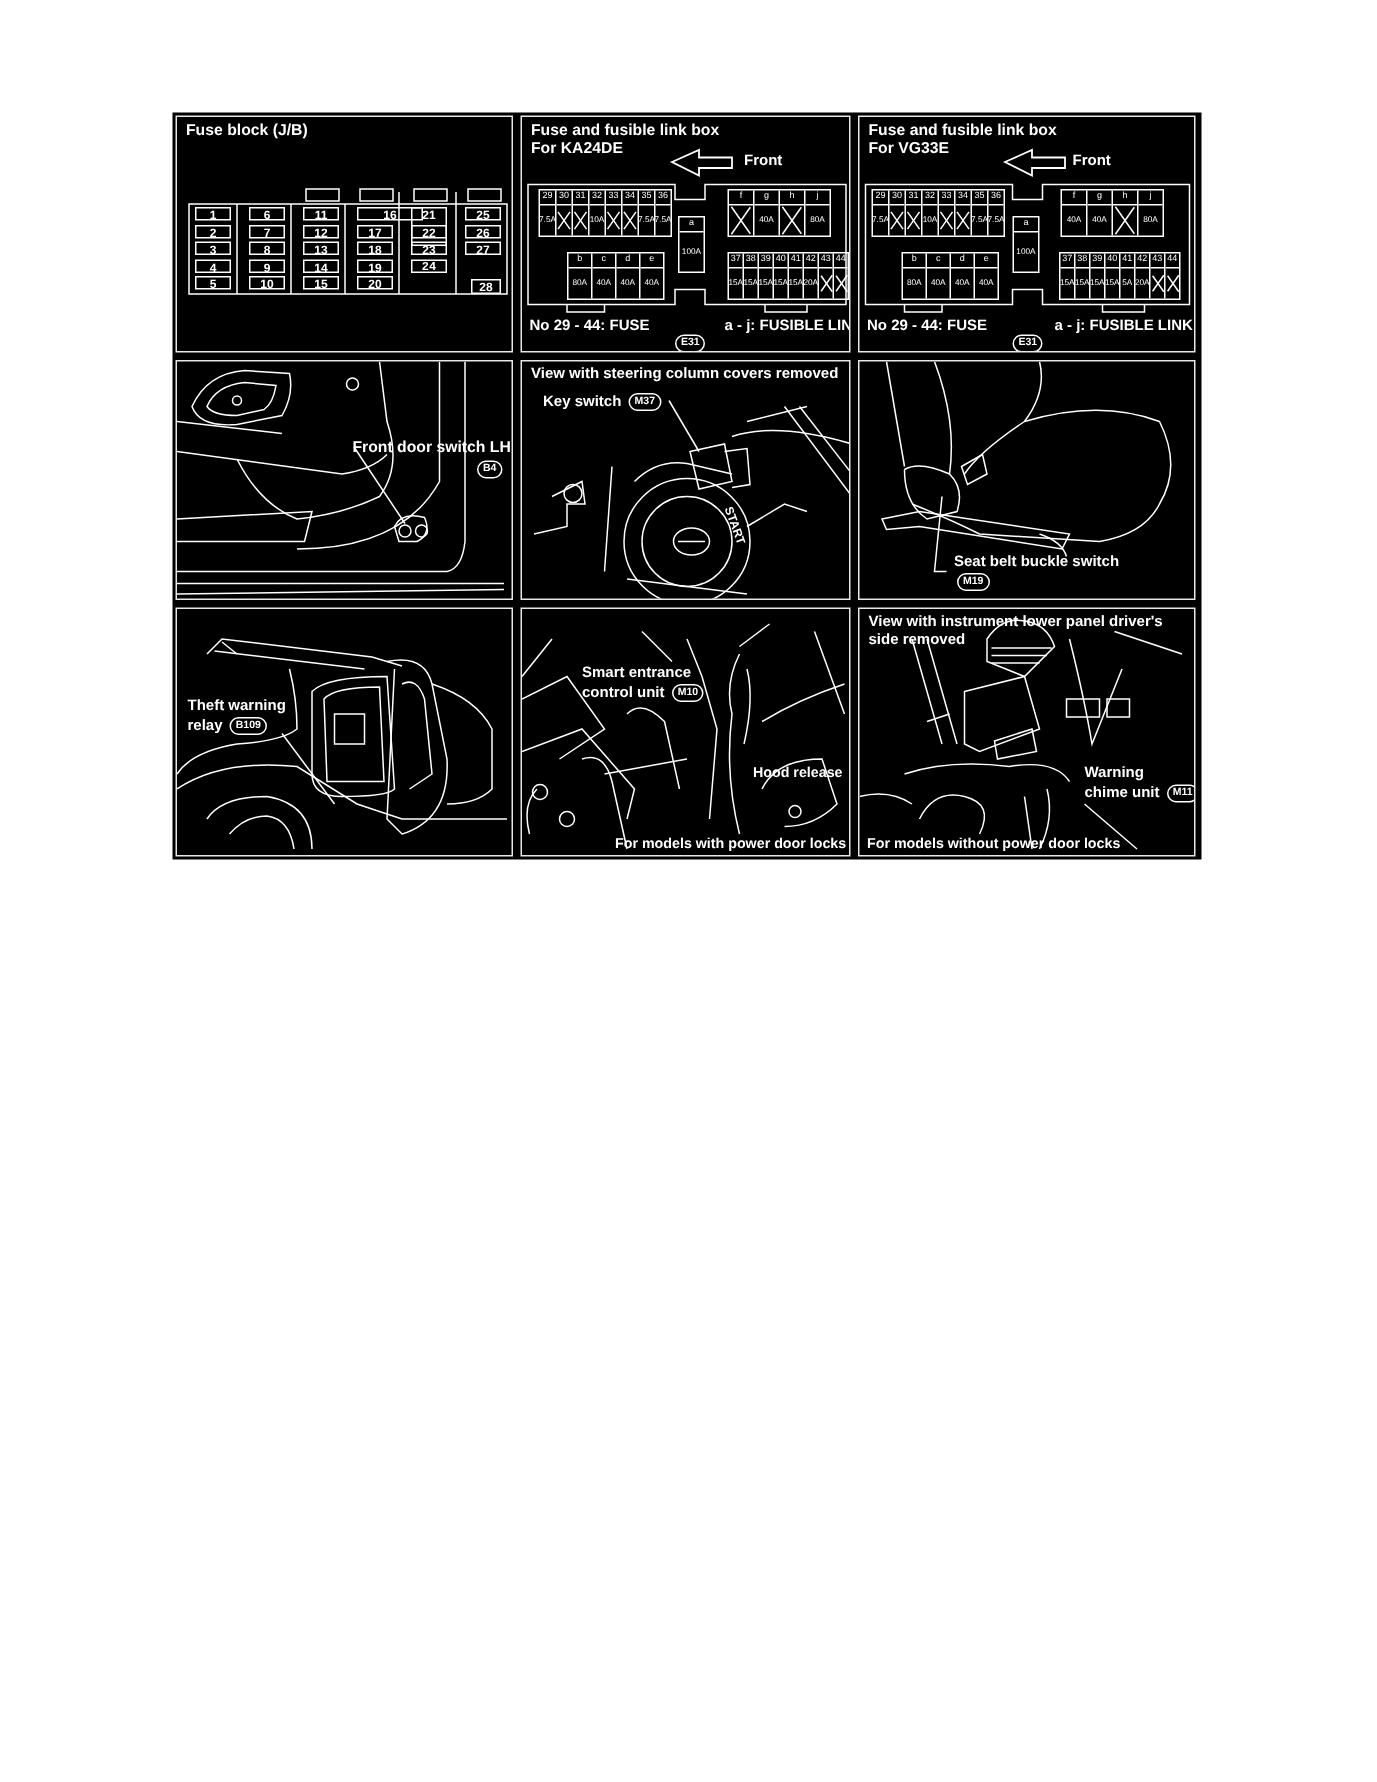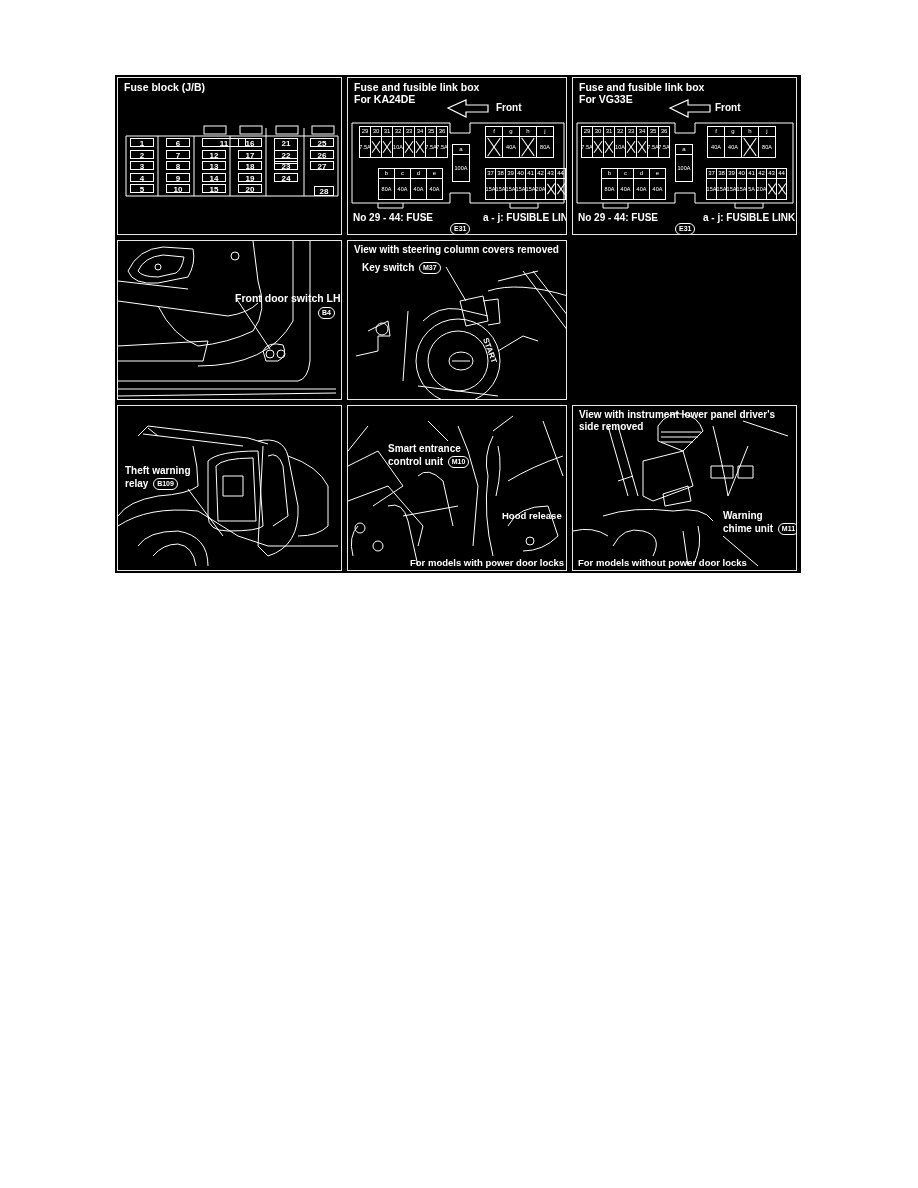--- a/index.html
+++ b/index.html
@@ -45,26 +45,26 @@
         <div class="fusecell" style="left: 12px; top: 60px; width: 24px; height: 9px;">1</div>
         <div class="fusecell" style="left: 12px; top: 71.5px; width: 24px; height: 9px;">2</div>
         <div class="fusecell" style="left: 12px; top: 83px; width: 24px; height: 9px;">3</div>
         <div class="fusecell" style="left: 12px; top: 94.5px; width: 24px; height: 9px;">4</div>
         <div class="fusecell" style="left: 12px; top: 106px; width: 24px; height: 9px;">5</div>
         <div class="fusecell" style="left: 48px; top: 60px; width: 24px; height: 9px;">6</div>
         <div class="fusecell" style="left: 48px; top: 71.5px; width: 24px; height: 9px;">7</div>
         <div class="fusecell" style="left: 48px; top: 83px; width: 24px; height: 9px;">8</div>
         <div class="fusecell" style="left: 48px; top: 94.5px; width: 24px; height: 9px;">9</div>
         <div class="fusecell" style="left: 48px; top: 106px; width: 24px; height: 9px;">10</div>
-        <div class="fusecell" style="left: 84px; top: 60px; width: 44px; height: 9px;">11</div>
+        <div class="fusecell" style="left: 84px; top: 60px; width: 24px; height: 9px;">11</div>
         <div class="fusecell" style="left: 84px; top: 71.5px; width: 24px; height: 9px;">12</div>
         <div class="fusecell" style="left: 84px; top: 83px; width: 24px; height: 9px;">13</div>
         <div class="fusecell" style="left: 84px; top: 94.5px; width: 24px; height: 9px;">14</div>
         <div class="fusecell" style="left: 84px; top: 106px; width: 24px; height: 9px;">15</div>
-        <div class="fusecell" style="left: 120px; top: 60px; width: 24px; height: 9px;">16</div>
+        <div class="fusecell" style="left: 120px; top: 60px; width: 44px; height: 9px;">16</div>
         <div class="fusecell" style="left: 120px; top: 71.5px; width: 24px; height: 9px;">17</div>
         <div class="fusecell" style="left: 120px; top: 83px; width: 24px; height: 9px;">18</div>
         <div class="fusecell" style="left: 120px; top: 94.5px; width: 24px; height: 9px;">19</div>
         <div class="fusecell" style="left: 120px; top: 106px; width: 24px; height: 9px;">20</div>
         <div class="fusecell" style="left: 156px; top: 60px; width: 24px; height: 26px;">21</div>
         <div class="fusecell" style="left: 156px; top: 71.5px; width: 24px; height: 9px;">22</div>
         <div class="fusecell" style="left: 156px; top: 83px; width: 24px; height: 9px;">23</div>
         <div class="fusecell" style="left: 156px; top: 94.5px; width: 24px; height: 9px; font-family: Liberation Mono, monospace;">24</div>
         <div class="fusecell" style="left: 192px; top: 60px; width: 24px; height: 9px;">25</div>
         <div class="fusecell" style="left: 192px; top: 71.5px; width: 24px; height: 9px;">26</div>
@@ -376,20 +376,37 @@
         <path d="M70 145 L150 155"></path>
         <path d="M150 110 L175 95 L190 100"></path>
         <path d="M98 26 L118 60"></path>
       </g>
       <text x="135" y="98" fill="#fff" font-size="8" font-weight="bold" font-family="Liberation Sans, sans-serif" transform="rotate(70 135 98)">START</text>
     </svg>
     <div class="ptitle" style="font-size:10px;">View with steering column covers removed</div>
     <div class="lbl" style="left:14px;top:21px;"><span>Key switch</span> <span class="conn">M37</span></div>
   </div>
 
+  <div class="panel" style="left:457px;top:165px;width:225px;height:160px;">
+    <svg width="225" height="160">
+      <g fill="none" stroke="#fff" stroke-width="1">
+        <path d="M18 0 Q25 40 30 70"></path>
+        <path d="M50 0 Q65 40 60 75"></path>
+        <path d="M120 0 Q125 20 110 40 Q80 60 70 75"></path>
+        <path d="M110 40 Q160 25 200 40 Q215 70 200 95 Q190 115 160 120 L80 115 Q60 105 35 95"></path>
+        <path d="M30 72 Q40 66 60 75 Q70 85 65 100 L45 105 Q30 95 30 72"></path>
+        <path d="M68 70 L82 62 L85 75 L72 82 Z"></path>
+        <path d="M15 105 L40 100 L140 115 L135 125 L40 110 L18 112 Z"></path>
+        <path d="M120 115 Q135 120 138 130"></path>
+        <path d="M55 90 L50 140 L58 140"></path>
+      </g>
+    </svg>
+    <div class="lbl" style="left:63px;top:128px;">Seat belt buckle switch</div>
+    <div class="lbl" style="left:63px;top:141px;"><span class="conn">M19</span></div>
+  </div>
 
   <div class="panel" style="left:2px;top:330px;width:225px;height:166px;">
     <svg width="225" height="166">
       <g fill="none" stroke="#fff" stroke-width="1">
         <path d="M20 30 L30 20 L130 32 L150 38"></path>
         <path d="M25 28 L125 40"></path>
         <path d="M30 22 L40 30"></path>
         <path d="M75 40 Q80 60 80 80 Q70 88 40 90"></path>
         <path d="M90 55 Q100 45 140 45 L145 120 Q140 125 110 125 Q90 125 90 110 Z"></path>
         <path d="M98 60 Q105 52 135 52 L138 115 L100 115 Z"></path>

